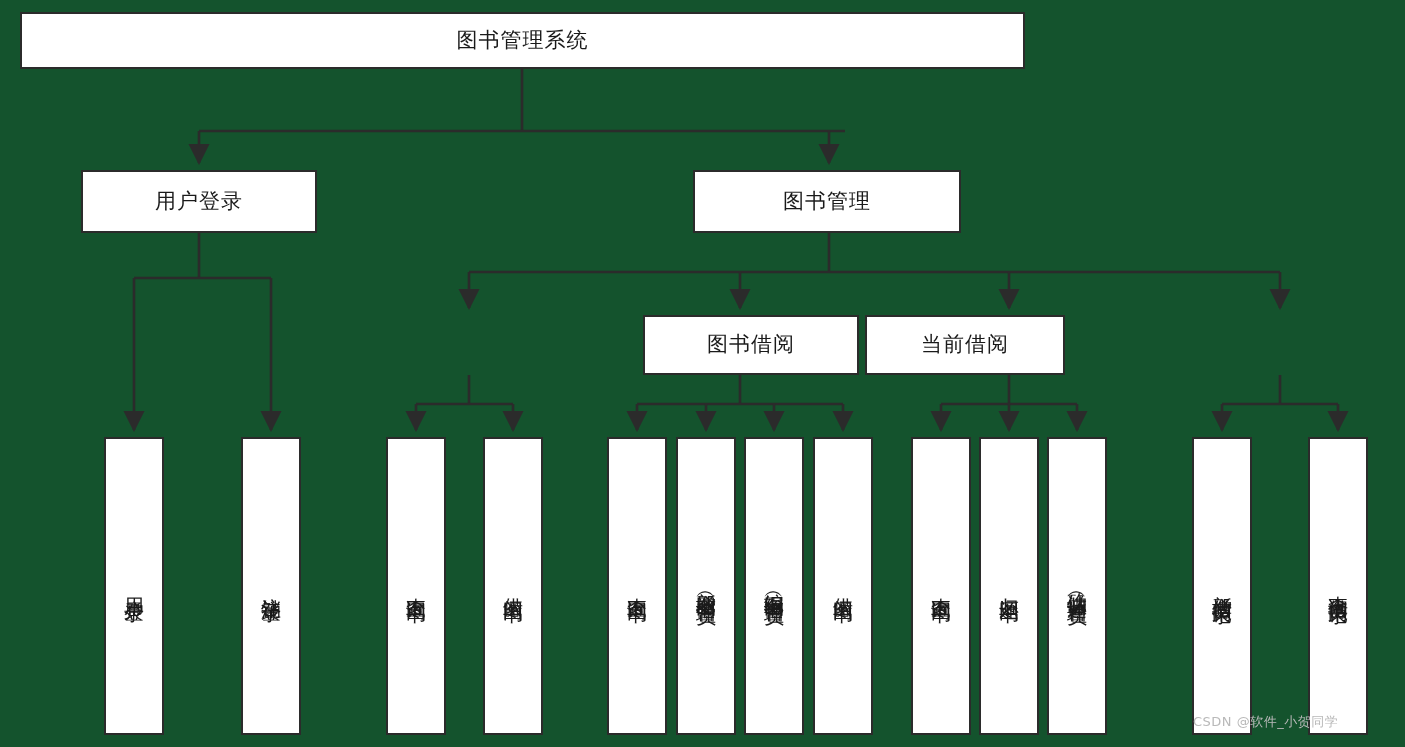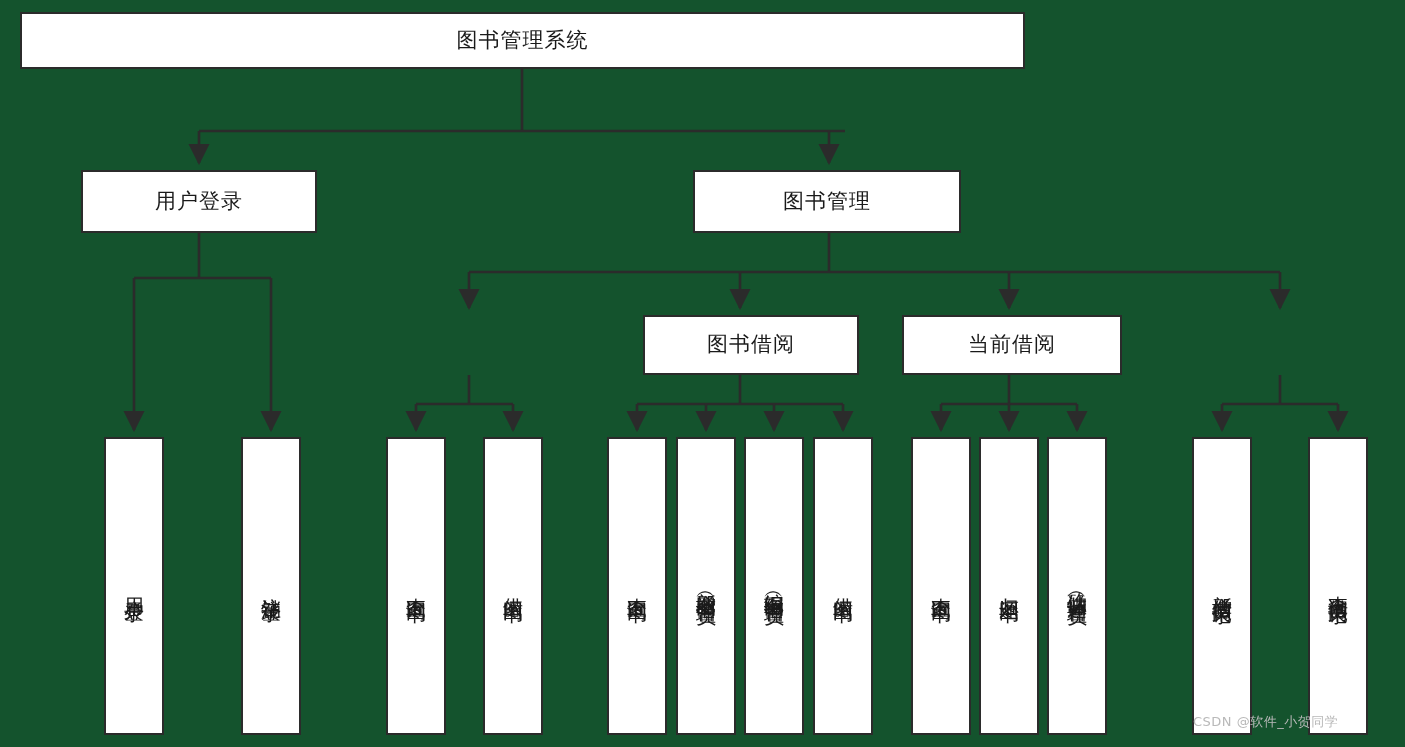--- a/index.html
+++ b/index.html
@@ -117,21 +117,21 @@
 
     </g>
   </svg>
 
   <div class="node-box node-h" style="left:20px; top:12px; width:1005px; height:57px;">图书管理系统</div>
 
   <div class="node-box node-h" style="left:81px; top:170px; width:236px; height:63px;">用户登录</div>
   <div class="node-box node-h" style="left:693px; top:170px; width:268px; height:63px;">图书管理</div>
 
   <div class="node-box node-h" style="left:633px; top:315px; width:216px; height:60px;margin-left:10px;">图书借阅</div>
-  <div class="node-box node-h" style="left:902px; top:315px; width:220px; height:60px;">当前借阅</div>
+  <div class="node-box node-h" style="left:865px; top:315px; width:200px; height:60px;">当前借阅</div>
 
   <div class="node-box node-v" style="left:104px; top:437px; width:60px; height:298px;">用户登录</div>
   <div class="node-box node-v" style="left:241px; top:437px; width:60px; height:298px;">注销登录</div>
 
   <div class="node-box node-v" style="left:386px; top:437px; width:60px; height:298px;">查询图书</div>
   <div class="node-box node-v" style="left:483px; top:437px; width:60px; height:298px;">借阅图书</div>
 
   <div class="node-box node-v" style="left:607px; top:437px; width:60px; height:298px;">查询图书</div>
   <div class="node-box node-v" style="left:676px; top:437px; width:60px; height:298px;">新增图书（管理员）</div>
   <div class="node-box node-v" style="left:744px; top:437px; width:60px; height:298px;">编辑图书（管理员）</div>

